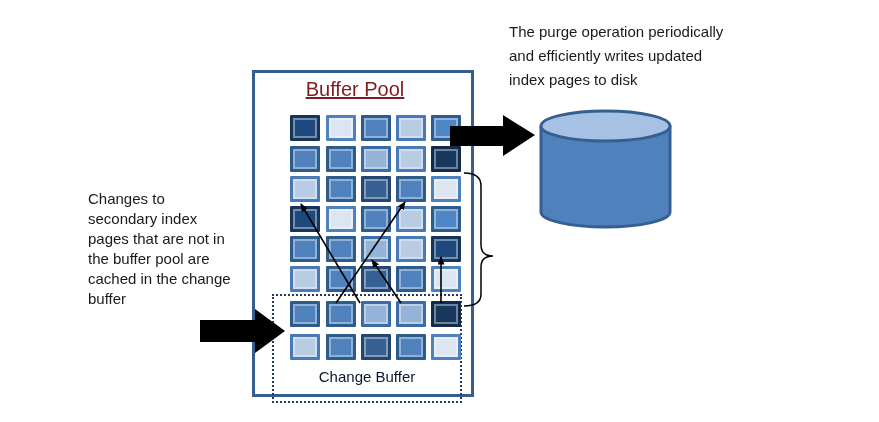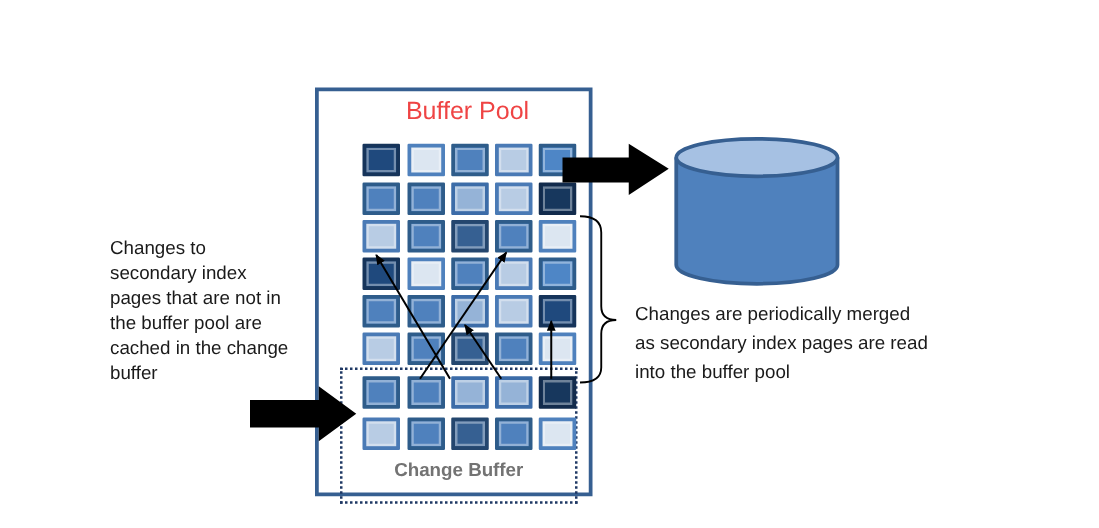--- a/index.html
+++ b/index.html
@@ -13,55 +13,55 @@
   #merge-note{left:508px;top:240px;line-height:23px;}
   #buffer-pool-box{
     position:absolute;left:252px;top:70px;width:222px;height:327px;
     border:3px solid #365F91;box-sizing:border-box;background:transparent;
   }
   #change-buffer-box{
     position:absolute;left:272px;top:294px;width:190px;height:109px;
     border:2px dotted #1F3864;box-sizing:border-box;background:transparent;
   }
   #buffer-pool-title{
-    position:absolute;left:263px;top:78px;width:222px;text-align:center;
-    font-size:20px;color:#ef4444;
+    position:absolute;left:244px;top:78px;width:222px;text-align:center;
+    font-size:20px;color:#7f1d1d;text-decoration:underline;
   }
   #change-buffer-label{
     position:absolute;left:272px;top:368px;width:190px;text-align:center;
-    font-size:15px;color:#737373;font-weight:bold;
+    font-size:15px;color:#0f172a;
   }
   .cell{
     position:absolute;width:30px;height:26px;box-sizing:border-box;
     border:3px solid #2E5C8A;border-radius:1px;
     box-shadow:inset 0 0 0 2px rgba(255,255,255,0.38);
   }
   #overlay{position:absolute;left:0;top:0;pointer-events:none;}
 </style>
 </head>
 <body>
 
 <div id="stage">
 
   <div id="buffer-pool-box" style="border-color: rgb(54, 95, 145);"></div>
 
   <div id="change-buffer-box" style="border-color: rgb(31, 56, 100);"></div>
 
   <div id="buffer-pool-title">Buffer Pool</div>
   <div id="change-buffer-label">Change Buffer</div>
 
+  <div id="purge-note" class="note">The purge operation periodically
+and efficiently writes updated
+index pages to disk</div>
   <div id="cache-note" class="note">Changes to
 secondary index
 pages that are not in
 the buffer pool are
 cached in the change
 buffer</div>
-  <div id="merge-note" class="note">Changes are periodically merged
-as secondary index pages are read
-into the buffer pool</div>
 
   <div id="grid-layer">
       <div class="cell" style="left: 290px; top: 115px; background: rgb(31, 73, 125); border-color: rgb(22, 52, 90);"></div>
       <div class="cell" style="left: 326px; top: 115px; background: rgb(220, 230, 241); border-color: rgb(79, 129, 189);"></div>
       <div class="cell" style="left: 361px; top: 115px; background: rgb(79, 129, 189); border-color: rgb(46, 92, 138);"></div>
       <div class="cell" style="left: 396px; top: 115px; background: rgb(184, 204, 228); border-color: rgb(74, 122, 181);"></div>
       <div class="cell" style="left: 431px; top: 115px; background: rgb(78, 134, 198); border-color: rgb(46, 92, 138);"></div>
       <div class="cell" style="left: 290px; top: 146px; background: rgb(79, 129, 189); border-color: rgb(46, 92, 138);"></div>
       <div class="cell" style="left: 326px; top: 146px; background: rgb(79, 129, 189); border-color: rgb(46, 92, 138);"></div>
       <div class="cell" style="left: 361px; top: 146px; background: rgb(149, 179, 215); border-color: rgb(60, 108, 168);"></div>

